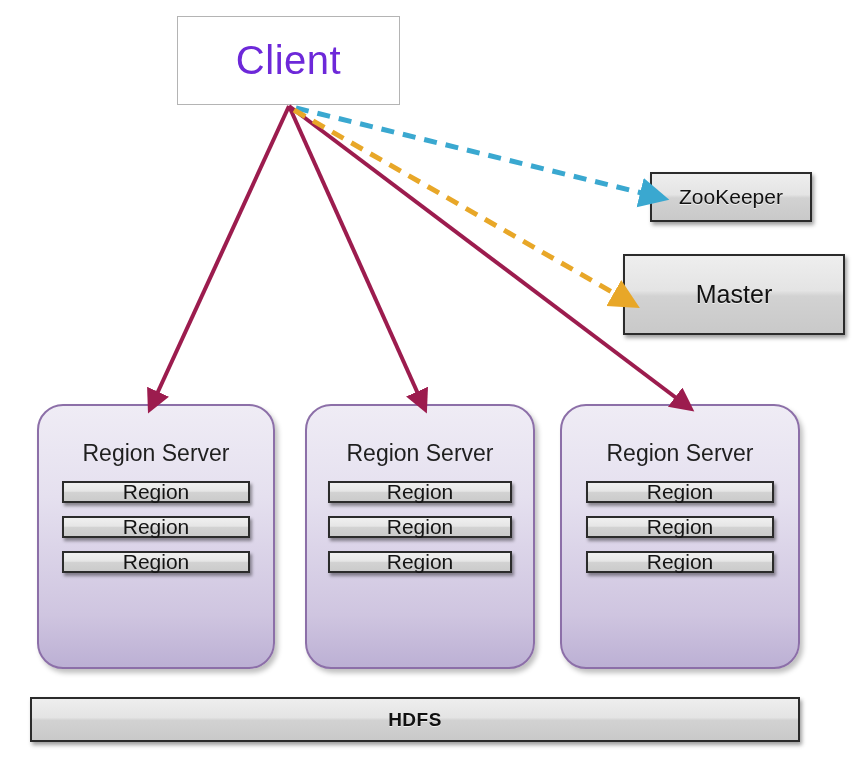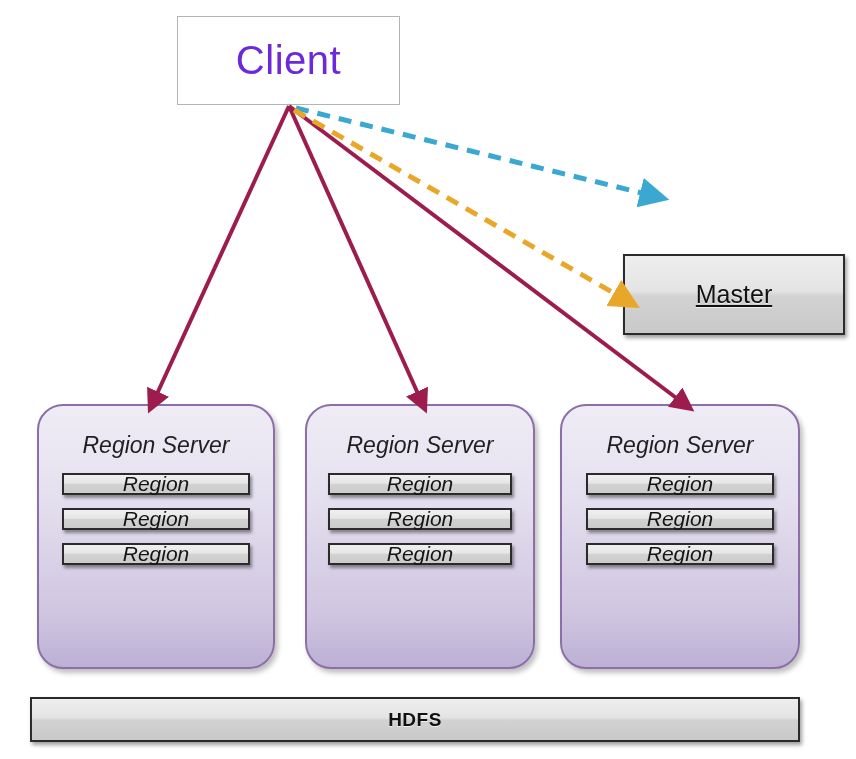--- a/index.html
+++ b/index.html
@@ -64,21 +64,21 @@
     border-width: 2px;
   }
   .zk-box .label { font-size: 21px; }
 
   .master-box {
     left: 623px;
     top: 254px;
     width: 222px;
     height: 81px;
   }
-  .master-box .label { font-size: 25px; text-decoration: underline; }
+  .master-box .label { font-size: 25px; }
 
   .hdfs-box {
     left: 30px;
     top: 697px;
     width: 770px;
     height: 45px;
     border-radius: 0;
     border-width: 2px;
   }
   .hdfs-box .label { font-size: 19px; font-weight: 600; letter-spacing: 0.5px; }
@@ -86,22 +86,21 @@
   
   .region-server {
     position: absolute;
     box-sizing: border-box;
     top: 404px;
     height: 265px;
     border-radius: 26px;
     border: 2px solid #8c6fa8;
     background: linear-gradient(to bottom, #efecf5 0%, #e5e0ef 35%, #cfc5e0 80%, #bcb0d4 100%);
     box-shadow: 3px 4px 5px rgba(0,0,0,0.25);
-    padding-top: 26px;
-    font-style: italic;
+    padding-top: 34px;
   }
   .rs-1 { left: 37px;  width: 238px; }
   .rs-2 { left: 305px; width: 230px; }
   .rs-3 { left: 560px; width: 240px; }
 
   .rs-title {
     text-align: center;
     font-size: 23px;
     color: #1f1f1f;
     margin-bottom: 14px;
@@ -141,20 +140,23 @@
 </style>
 </head>
 <body>
 
 <div id="canvas">
 
   <div class="client-box">
     <span class="label">Client</span>
   </div>
 
+  <div class="grey-box zk-box">
+    <span class="label">ZooKeeper</span>
+  </div>
 
   <div class="grey-box master-box">
     <span class="label">Master</span>
   </div>
 
   <div class="region-server rs-1">
     <div class="rs-title">Region Server</div>
     <div class="region-list">
       <div class="region-btn">Region</div>
       <div class="region-btn">Region</div>

